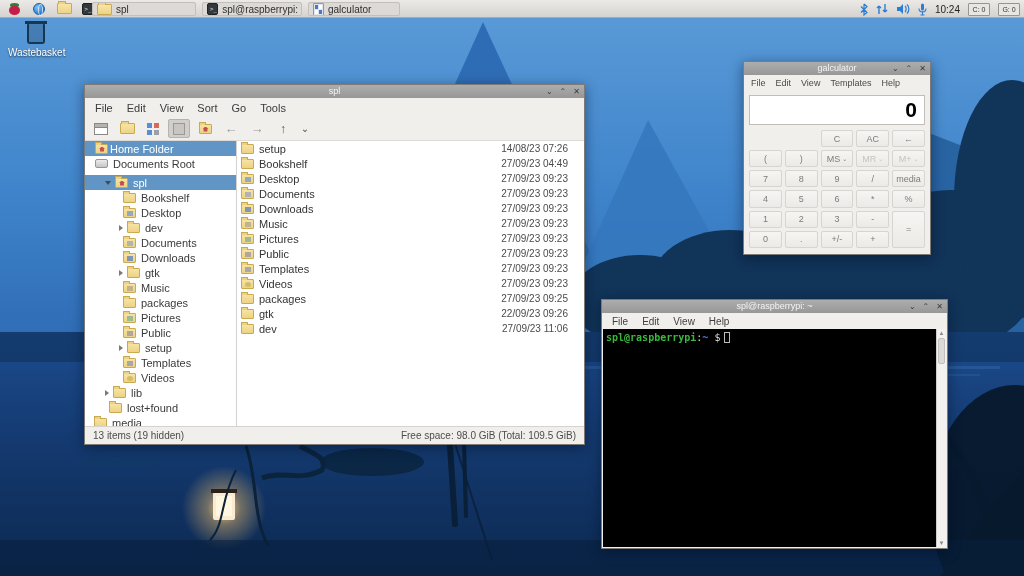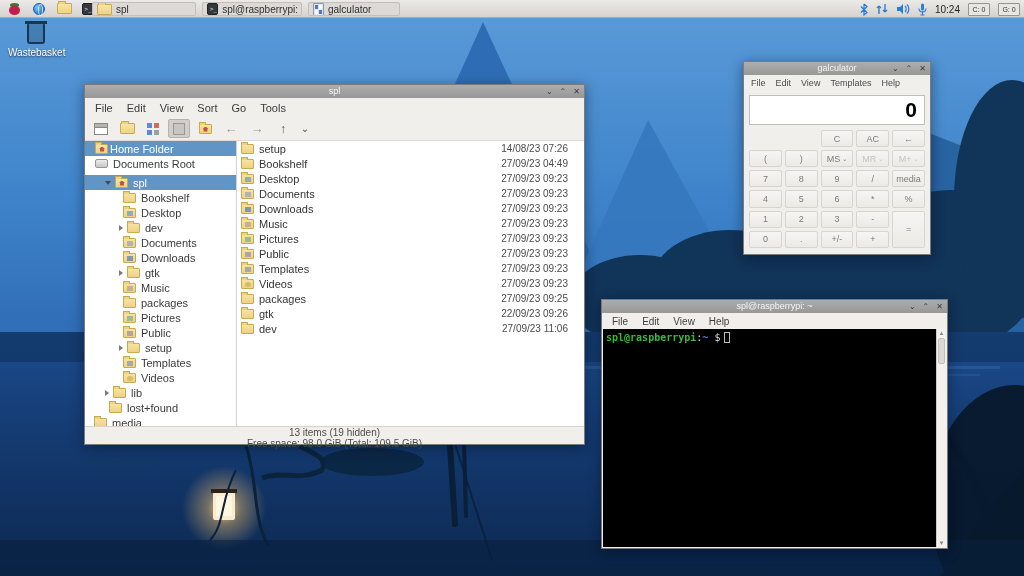--- a/index.html
+++ b/index.html
@@ -89,21 +89,21 @@
   #fm-headrow{height:14px;display:flex;align-items:center;font-size:10px;color:#a3a09c;border-bottom:1px solid #eceae7;padding:0 4px;}
   #col-name{flex:1;padding-left:2px;}
   #col-size{width:52px;text-align:right;}
   #col-mod{width:76px;text-align:right;}
   .sort-ic{width:14px;display:flex;justify-content:center;}
   .sort-ic i{width:0;height:0;border-left:3px solid transparent;border-right:3px solid transparent;border-top:4px solid #8a8784;}
   .file-row{height:15px;display:flex;align-items:center;font-size:11px;color:#333;padding:0 4px;}
   .file-row .nm{flex:1;padding-left:5px;white-space:nowrap;}
   .file-row .md{width:90px;text-align:right;font-size:10px;color:#4a4a4a;padding-right:12px;}
   #fm-status{position:absolute;left:0;right:0;bottom:0;height:18px;background:#f1efec;border-top:1px solid #d5d2cf;
-    display:flex;justify-content:space-between;align-items:center;font-size:10px;color:#4c4c4c;padding:0 8px;flex-direction:column;}
+    display:flex;justify-content:space-between;align-items:center;font-size:10px;color:#4c4c4c;padding:0 8px;}
 
   
   #calc{left:743px;top:61px;width:188px;height:194px;}
   #calc .menubar{height:16px;font-size:9px;color:#4a4a4a;padding:0 2px;}
   #calc .menubar span{padding:1px 5px;}
   #calc-display{position:absolute;left:5px;right:5px;top:33px;height:30px;background:#fff;border:1px solid #c0bdba;
     font-size:21px;font-weight:bold;color:#000;text-align:right;line-height:28px;padding-right:7px;}
   #calc-keys{position:absolute;left:5px;right:5px;top:68px;bottom:6px;display:grid;
     grid-template-columns:repeat(5,1fr);grid-template-rows:repeat(6,1fr);gap:3px;}
   .ck{background:linear-gradient(#f7f5f3,#eceae7);border:1px solid #d7d4d1;border-radius:2px;

